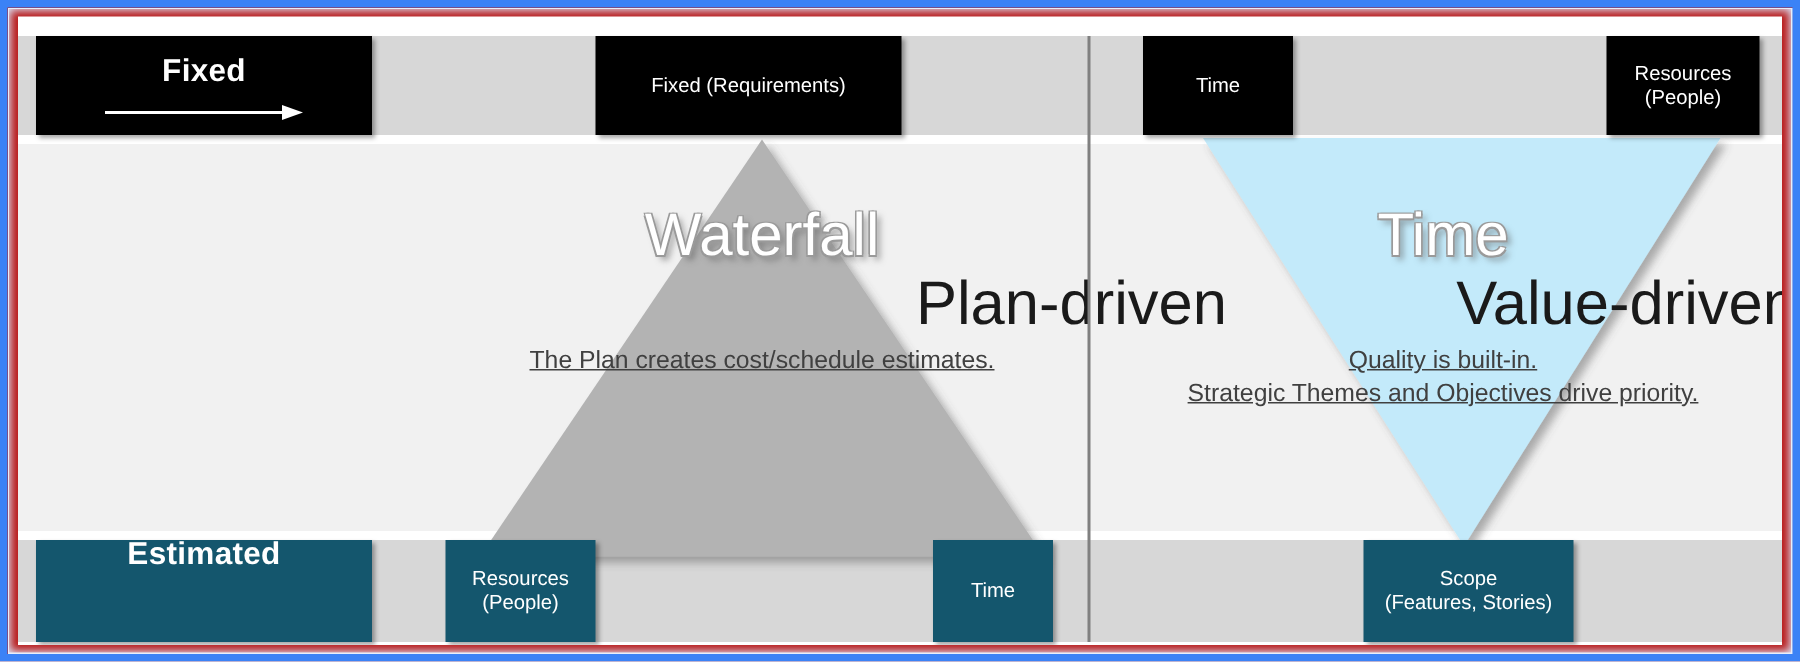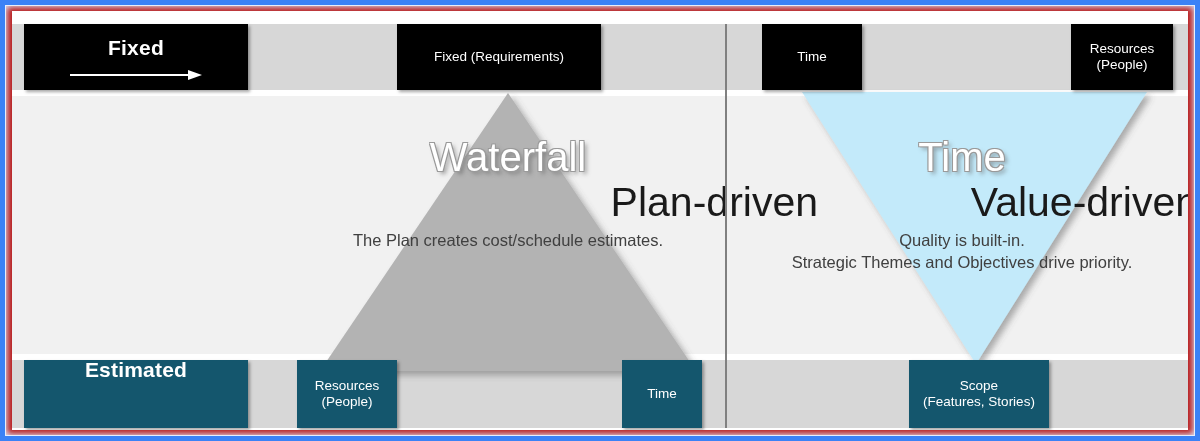--- a/index.html
+++ b/index.html
@@ -118,20 +118,21 @@
     color:#1a1a1a;
     line-height:1.08;
     margin:0 0 6px 0;
     text-align:right;
   }
   .blurb{
     font-size:16.5px;
     color:#404040;
     line-height:1.3;
     margin:0;
+    text-decoration:underline;
   }
 </style>
 </head>
 <body>
 
 <div class="slide">
   <div class="slide-inner">
 
     <div class="band band-top"></div>
     <div class="band band-mid"></div>

